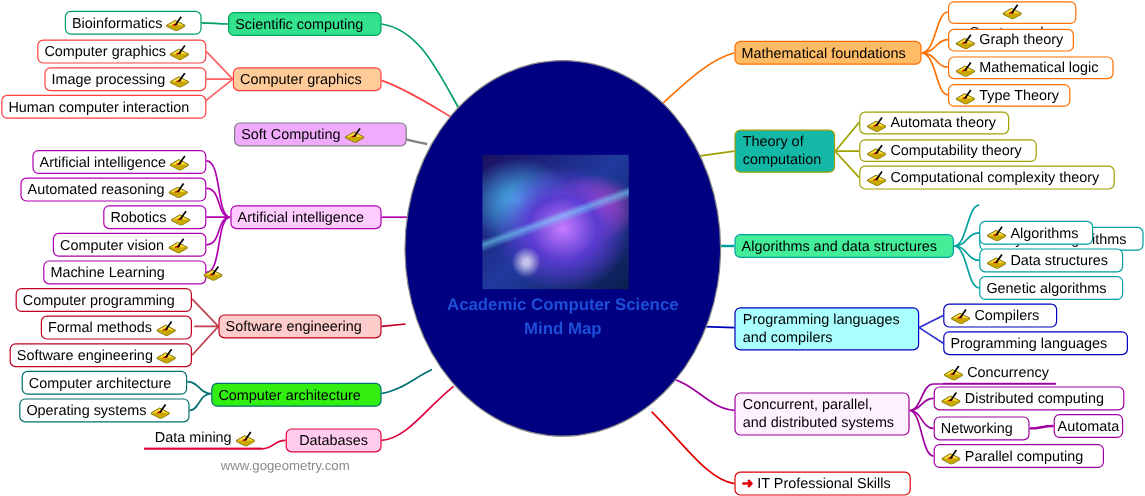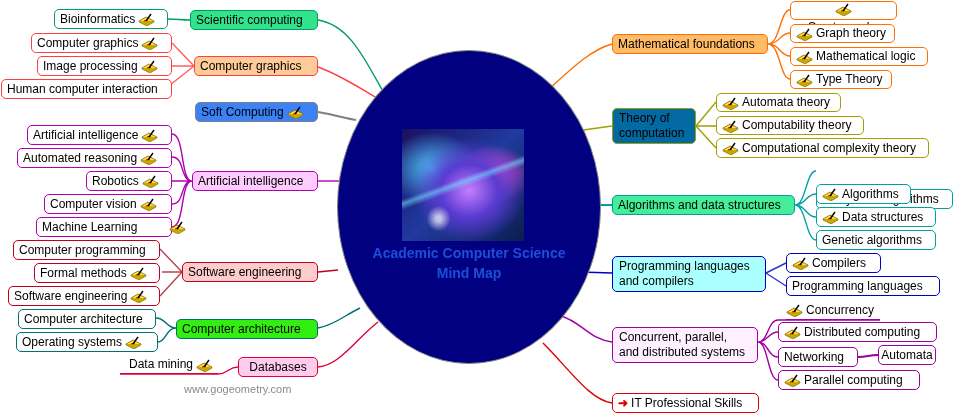--- a/index.html
+++ b/index.html
@@ -114,21 +114,21 @@
         <path d="M1,9 L8,5 L16,9 L9,13 Z" fill="#ffe040" stroke="#7a6a00" stroke-width="0.8"></path>
         <path d="M1,9 L1,10 L9,14 L16,10 L16,9" fill="#c9a800" stroke="#7a6a00" stroke-width="0.6"></path>
         <path d="M6,9 L10,8" stroke="#e00000" stroke-width="1.2"></path>
         <path d="M8,9 L13,2" stroke="#000" stroke-width="1.4"></path>
       </svg>
   </div>
   <div class="node" style="left:1px;top:79px;width:171px;height:20px;border-color:#ff4040;">
     <span>Human computer interaction</span>
   </div>
 
-  <div class="node" style="left:195px;top:102px;width:123px;height:20px;background:#3b82f6;border-color:#808080;">
+  <div class="node" style="left:195px;top:102px;width:144px;height:20px;background:#f0abfc;border-color:#808080;">
     <span>Soft Computing</span>
     <svg class="icon" viewBox="0 0 17 14">
         <path d="M1,9 L8,5 L16,9 L9,13 Z" fill="#ffe040" stroke="#7a6a00" stroke-width="0.8"></path>
         <path d="M1,9 L1,10 L9,14 L16,10 L16,9" fill="#c9a800" stroke="#7a6a00" stroke-width="0.6"></path>
         <path d="M6,9 L10,8" stroke="#e00000" stroke-width="1.2"></path>
         <path d="M8,9 L13,2" stroke="#000" stroke-width="1.4"></path>
       </svg>
   </div>
 
   <div class="node" style="left:192px;top:171px;width:126px;height:20px;background:#ffccff;border-color:#b000b0;">
@@ -269,21 +269,21 @@
   <div class="node" style="left:790px;top:70px;width:102px;height:19px;border-color:#ff7000;">
     <svg class="icon" viewBox="0 0 17 14">
         <path d="M1,9 L8,5 L16,9 L9,13 Z" fill="#ffe040" stroke="#7a6a00" stroke-width="0.8"></path>
         <path d="M1,9 L1,10 L9,14 L16,10 L16,9" fill="#c9a800" stroke="#7a6a00" stroke-width="0.6"></path>
         <path d="M6,9 L10,8" stroke="#e00000" stroke-width="1.2"></path>
         <path d="M8,9 L13,2" stroke="#000" stroke-width="1.4"></path>
       </svg>
     <span>Type Theory</span>
   </div>
 
-  <div class="node ml" style="left:612px;top:108px;width:84px;height:36px;background:#0369a1;border-color:#a0a000;display:block;">
+  <div class="node ml" style="left:612px;top:108px;width:84px;height:36px;background:#14b8a6;border-color:#a0a000;display:block;">
     <div>Theory of</div>
     <div>computation</div>
   </div>
   <div class="node" style="left:716px;top:93px;width:125px;height:19px;border-color:#a0a000;">
     <svg class="icon" viewBox="0 0 17 14">
         <path d="M1,9 L8,5 L16,9 L9,13 Z" fill="#ffe040" stroke="#7a6a00" stroke-width="0.8"></path>
         <path d="M1,9 L1,10 L9,14 L16,10 L16,9" fill="#c9a800" stroke="#7a6a00" stroke-width="0.6"></path>
         <path d="M6,9 L10,8" stroke="#e00000" stroke-width="1.2"></path>
         <path d="M8,9 L13,2" stroke="#000" stroke-width="1.4"></path>
       </svg>

